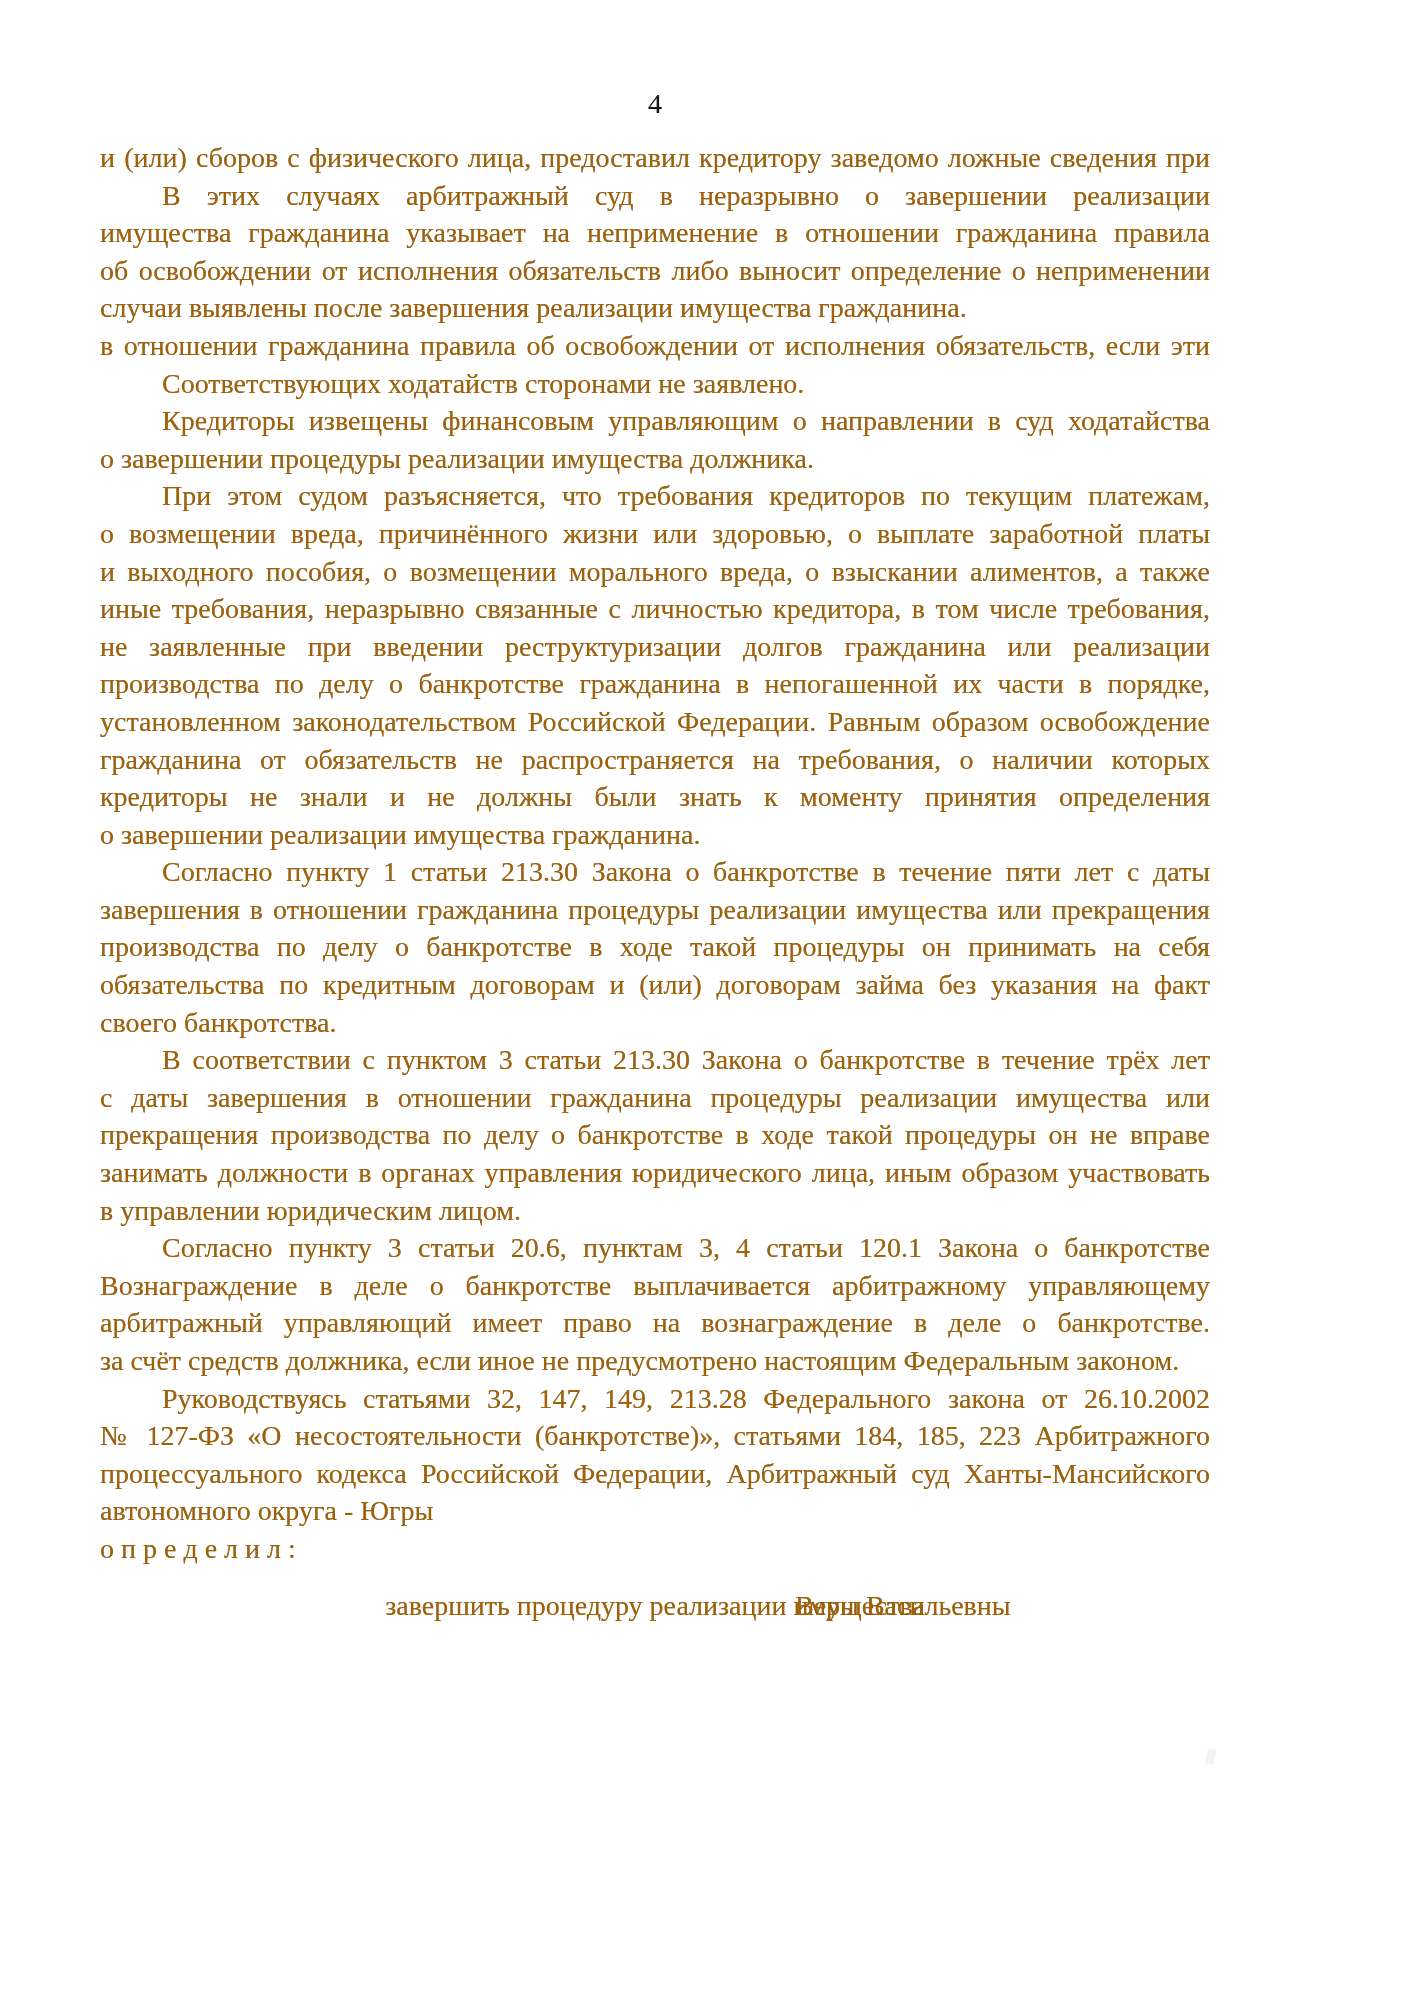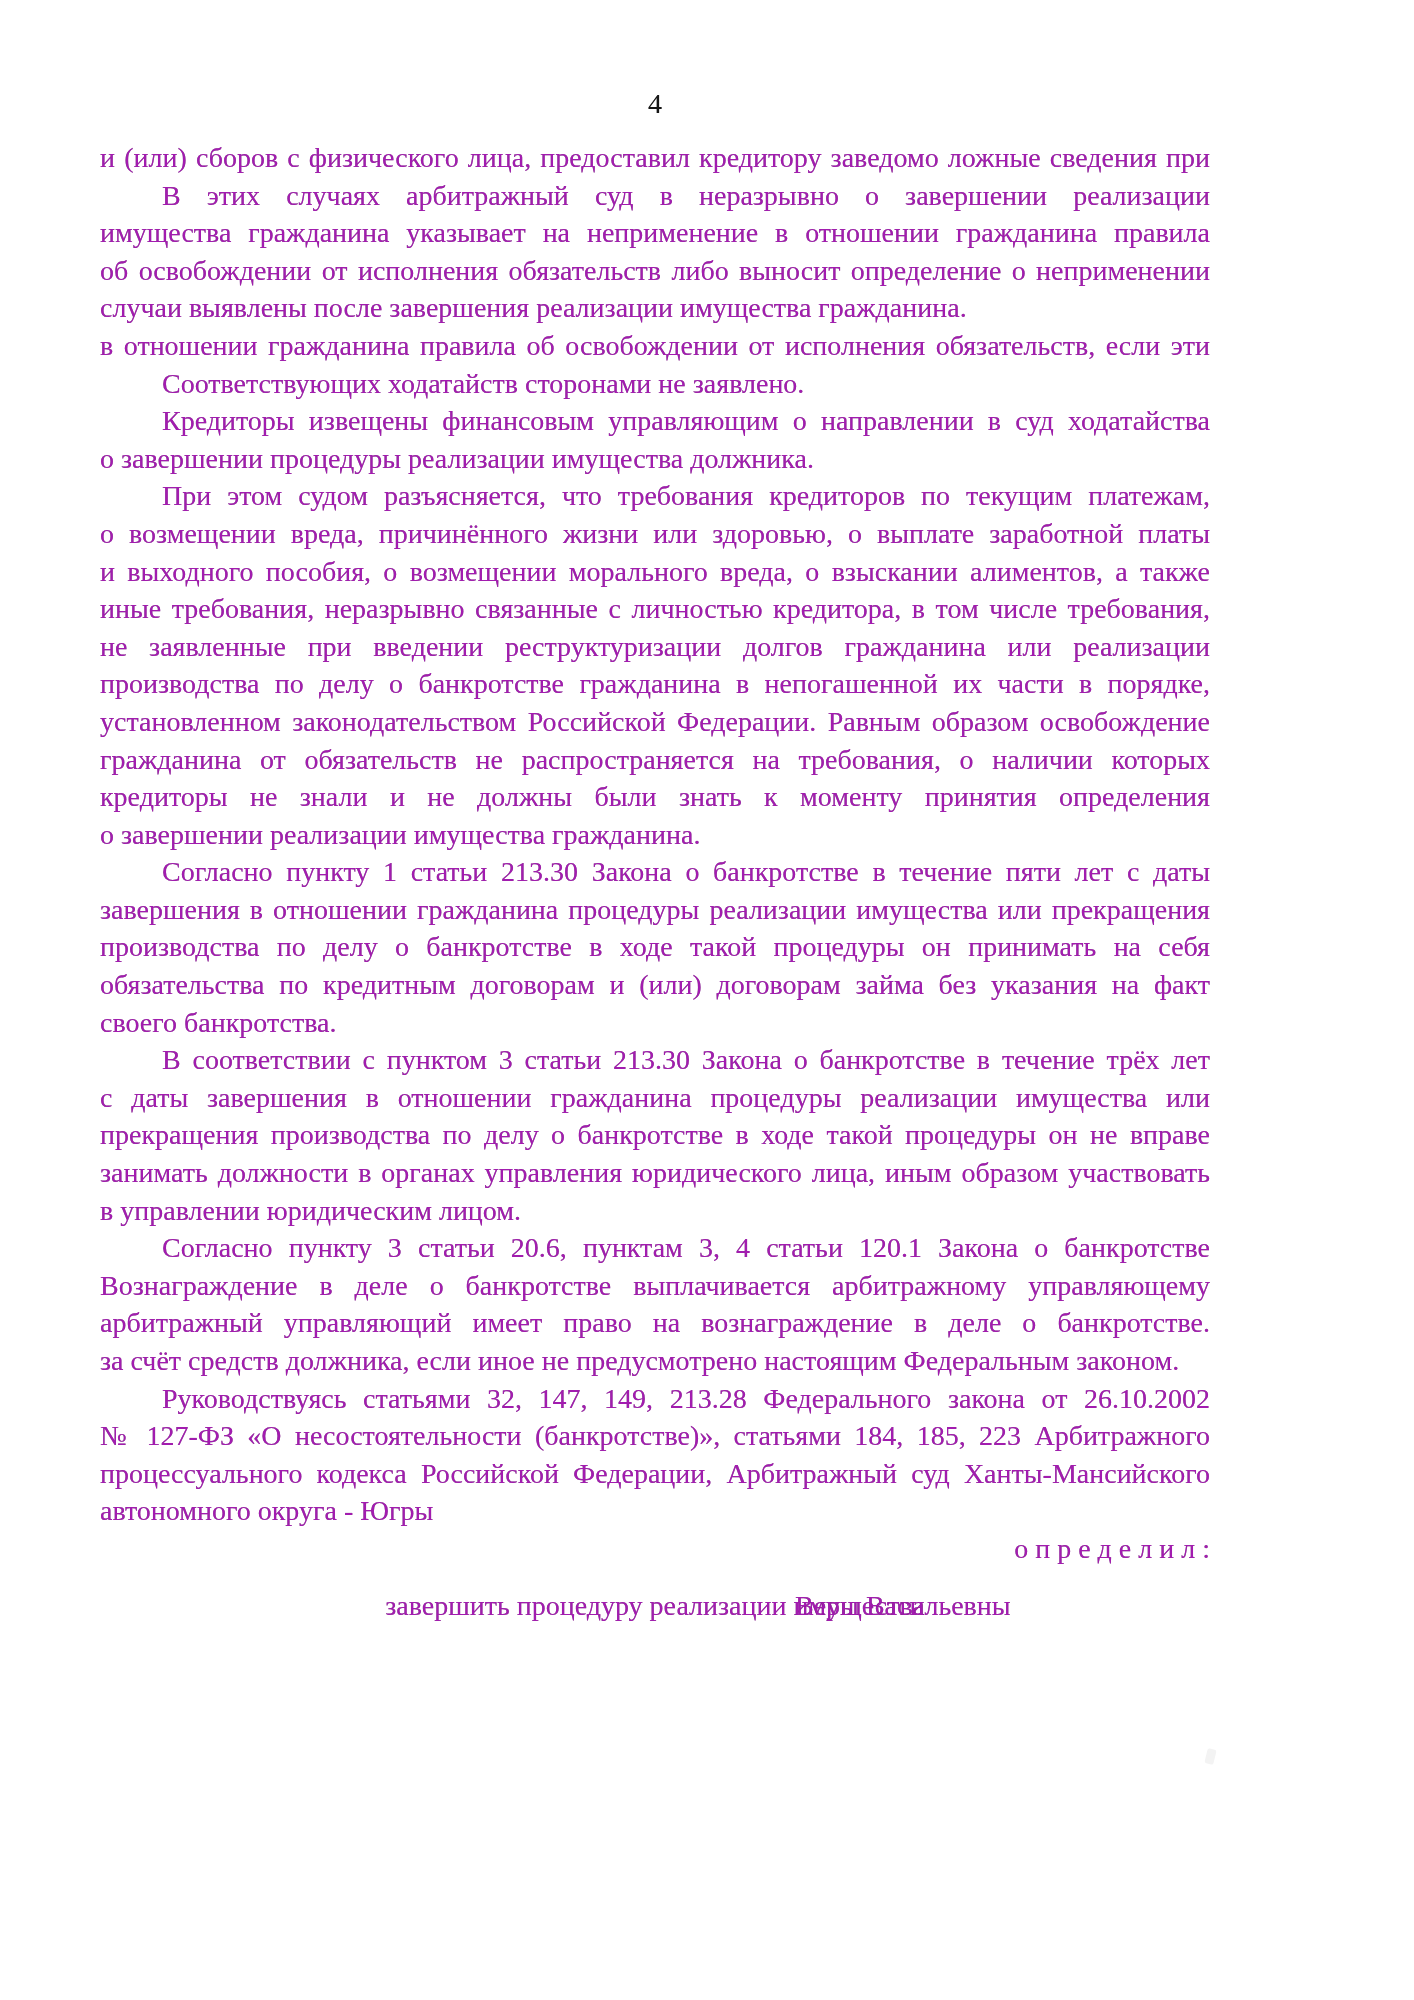--- a/index.html
+++ b/index.html
@@ -21,34 +21,34 @@
     left: 100px; top: 85px; width: 1110px;
     font-size: 28px; line-height: 37.6px;
     text-align: center;
     color: #161616;
     text-shadow: 0 0 0.5px rgba(20,20,20,0.45);
   }
   .textcol {
     position: absolute;
     left: 100px; top: 139px; width: 1110px;
     font-size: 28px; line-height: 37.6px;
-    color: #a21caf;
+    color: #a16207;
     text-shadow: 0 0 0.5px rgba(20,20,20,0.45);
   }
   .para { margin: 0; padding: 0; }
   .line {
     text-align: justify;
     text-align-last: left;
     white-space: normal;
     overflow: visible;
   }
   .line.j { text-align-last: justify; }
   .line.ind { padding-left: 62px; }
   .heading {
-    text-align: right;
+    text-align: left;
     line-height: 37.6px;
   }
   .resolution {
     position: relative;
     margin-top: 19px;
     line-height: 37.6px;
     text-align: center;
   }
   .res-right {
     position: absolute;

